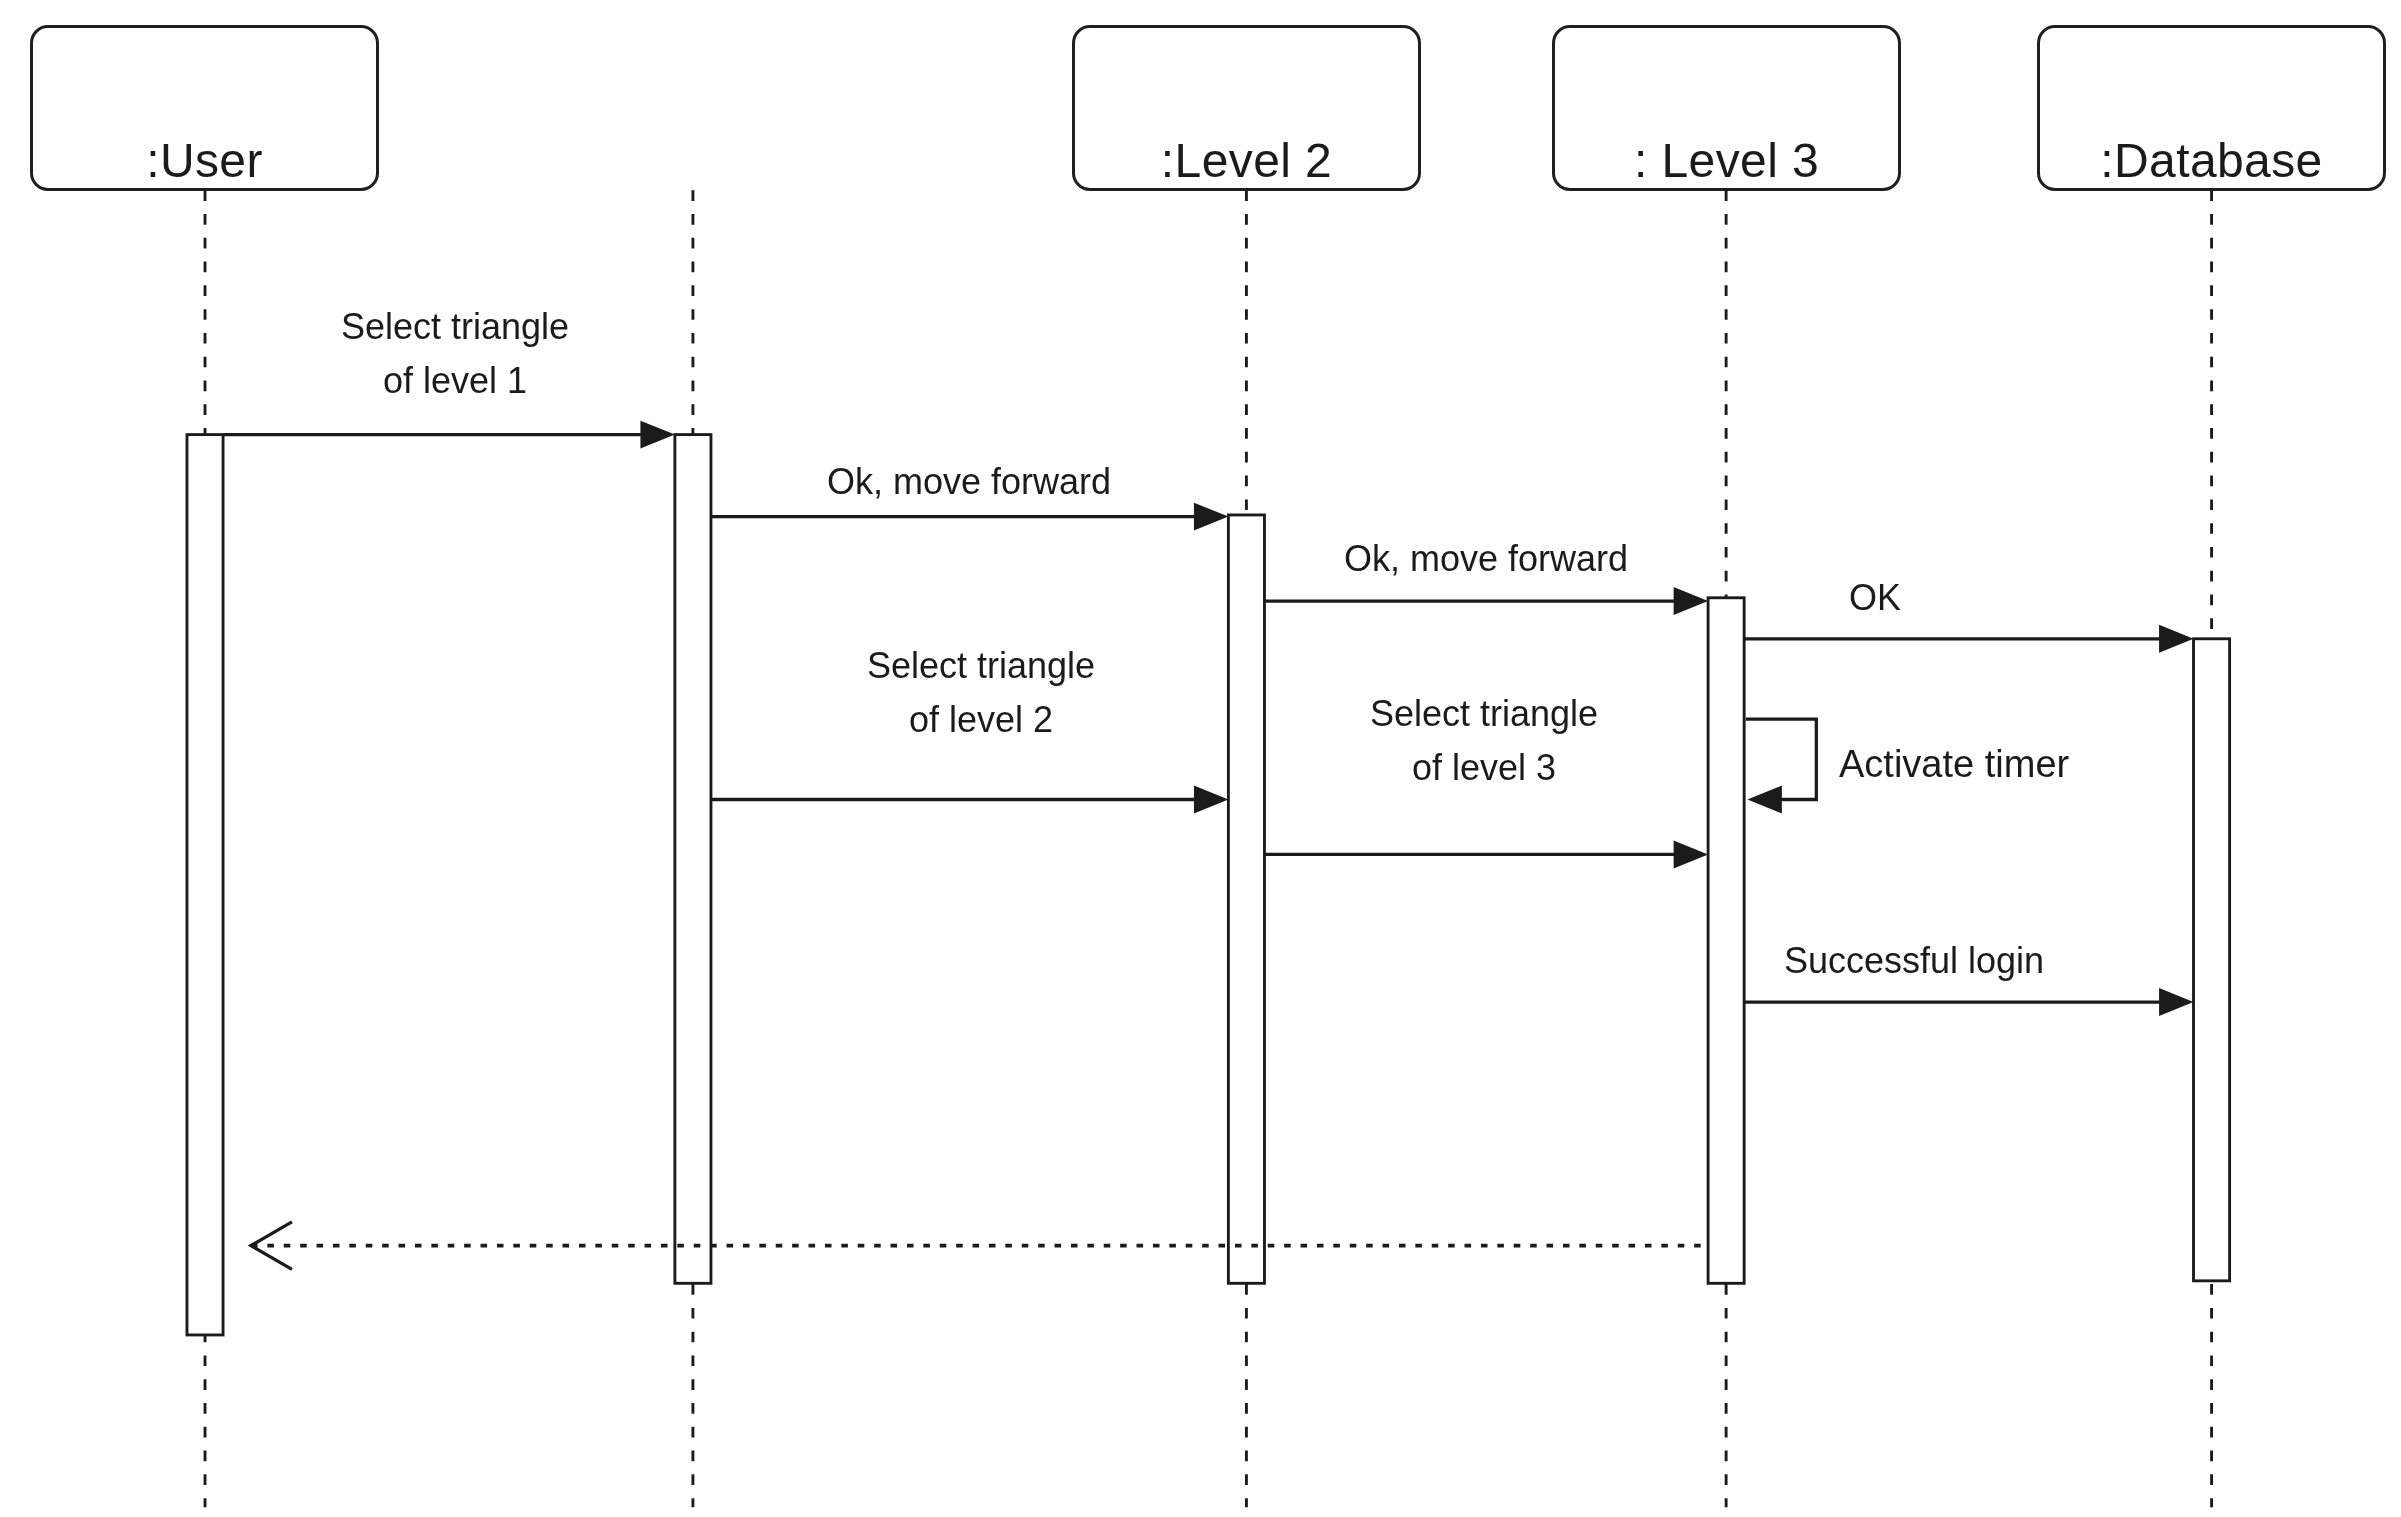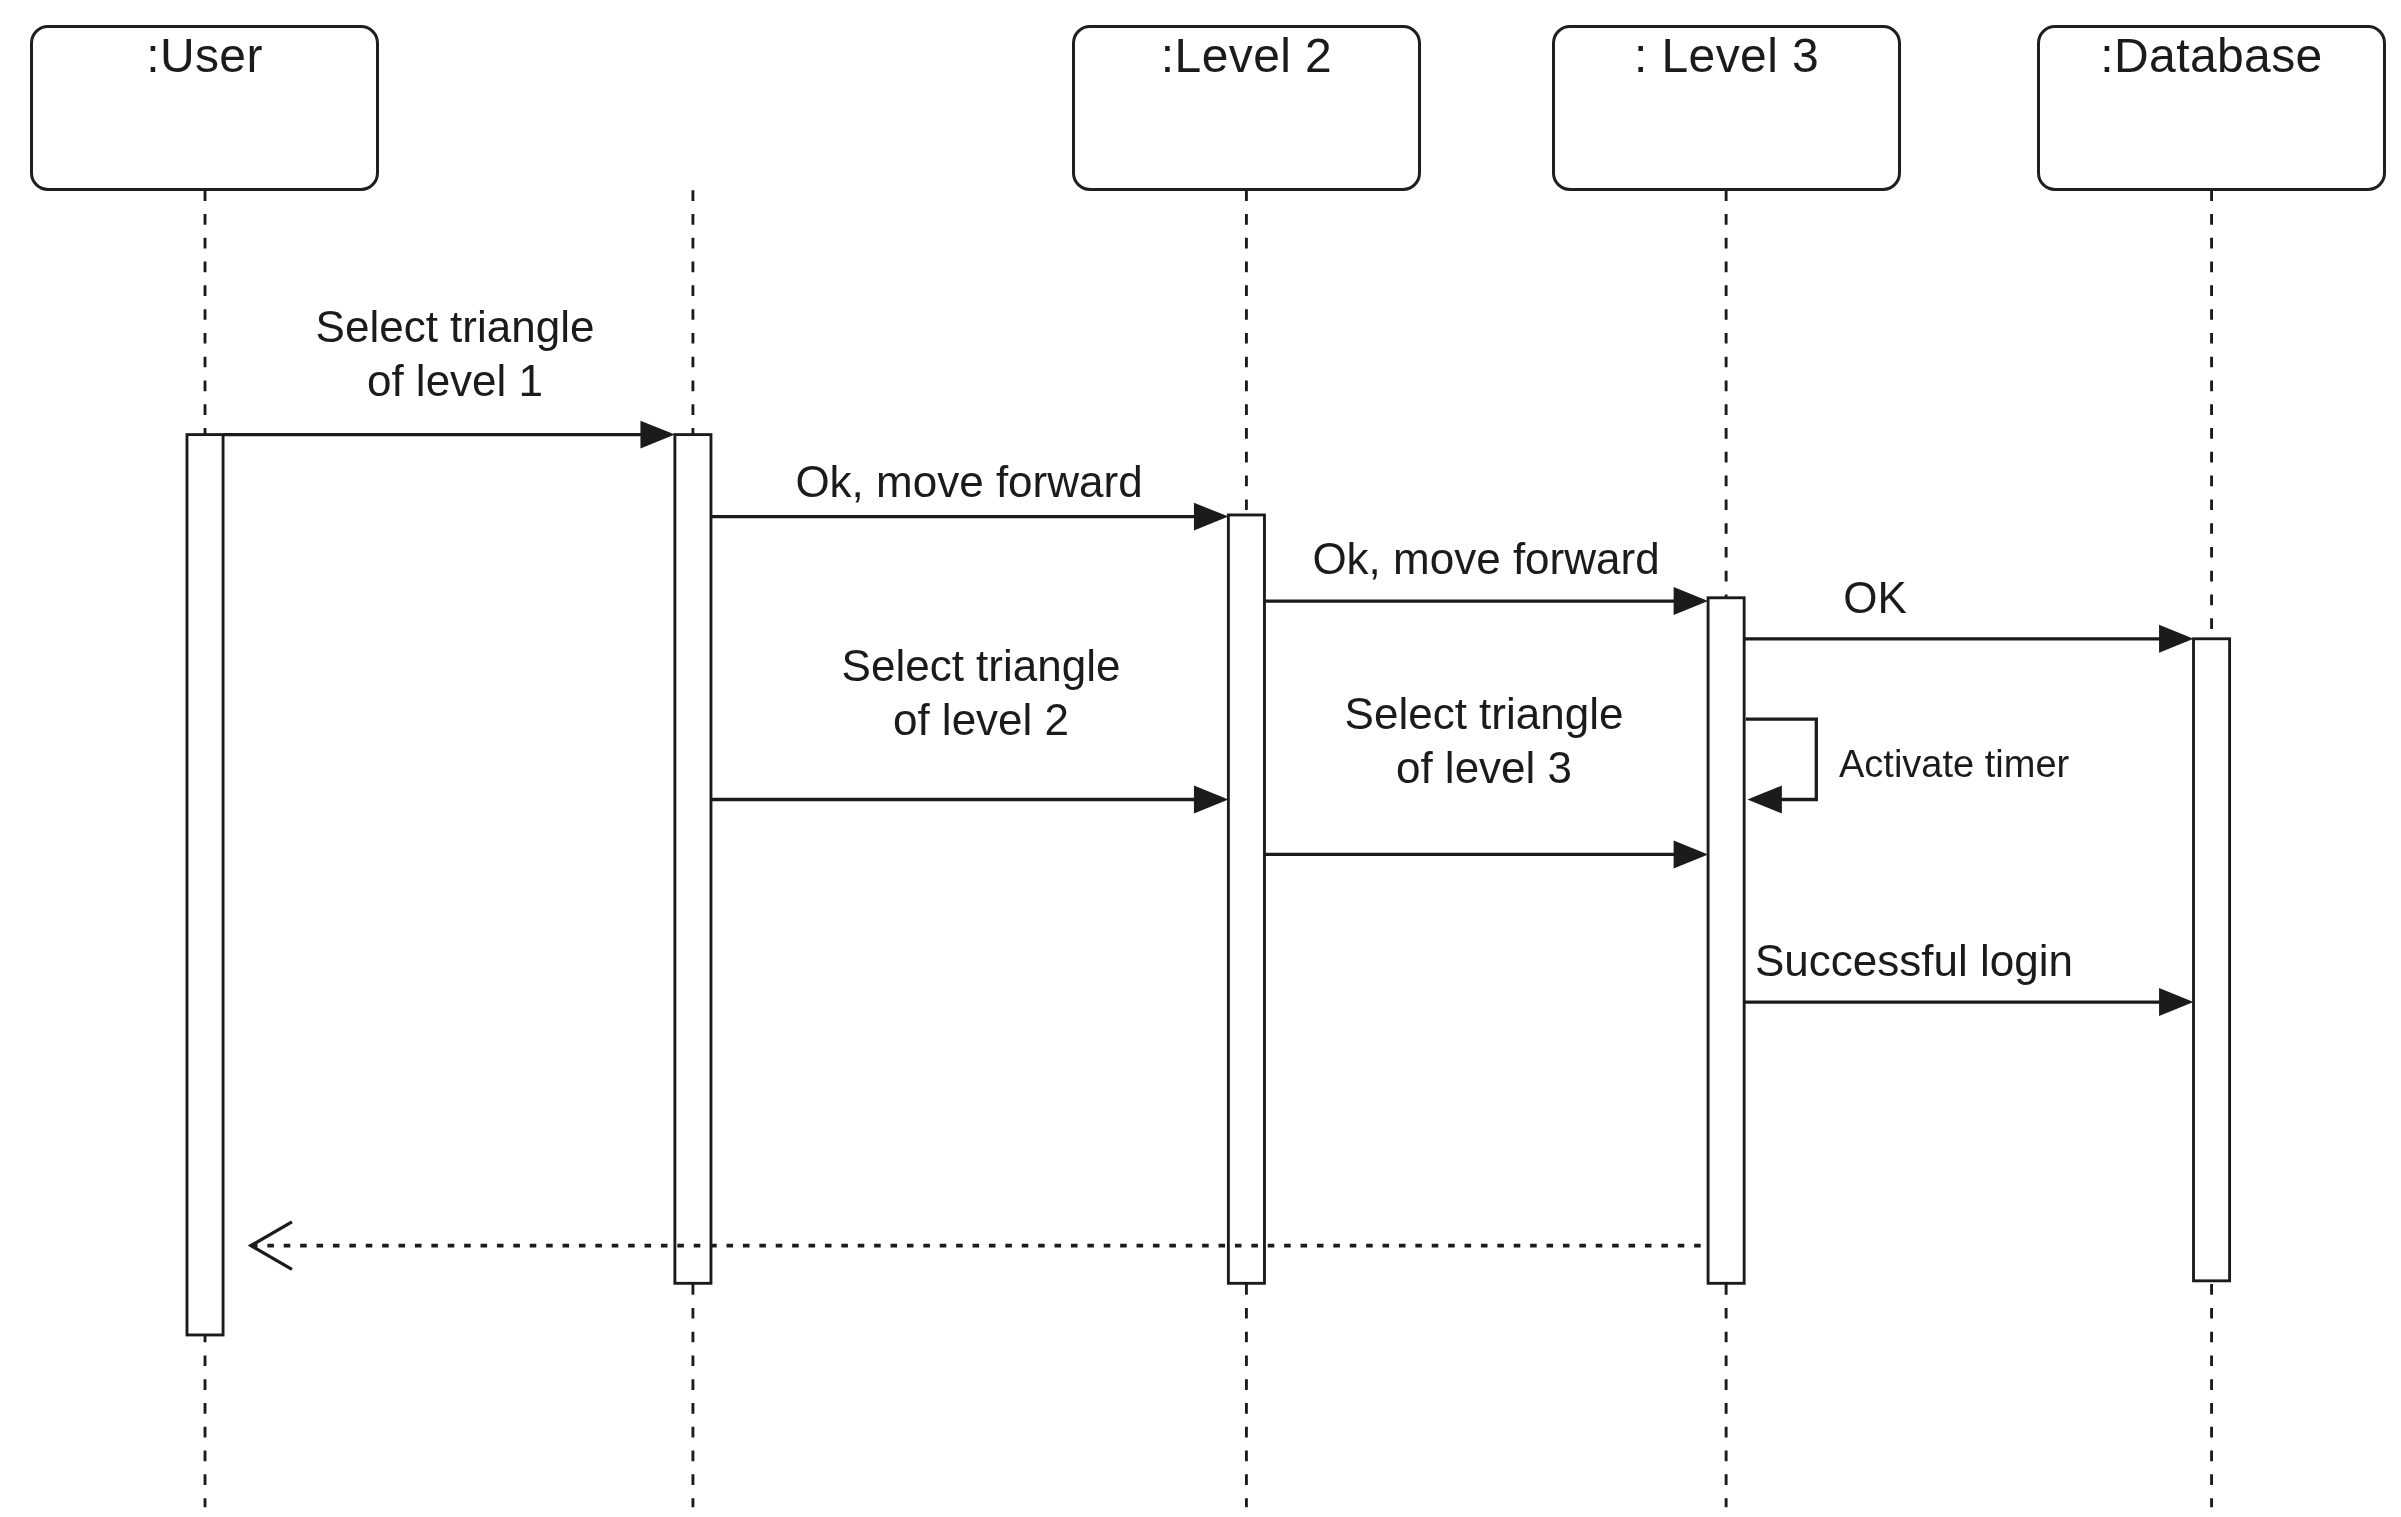--- a/index.html
+++ b/index.html
@@ -24,30 +24,30 @@
   .actor {
     position: absolute;
     top: 24.6px;
     width: 349px;
     height: 166px;
     box-sizing: border-box;
     border: 3.3px solid #1f1f1f;
     border-radius: 18px;
     background: #ffffff;
     display: flex;
-    align-items: flex-start;
+    align-items: flex-end;
     justify-content: center;
     font-size: 48px;
     letter-spacing: 0.4px;
   }
   .msg {
     position: absolute;
     transform: translate(-50%, -50%);
     text-align: center;
-    font-size: 44px;
+    font-size: 36px;
     line-height: 54px;
     white-space: nowrap;
     display: flex;
     flex-direction: column;
     align-items: center;
   }
   .msg.left-anchored {
     transform: translate(0, -50%);
     text-align: left;
     align-items: flex-start;

